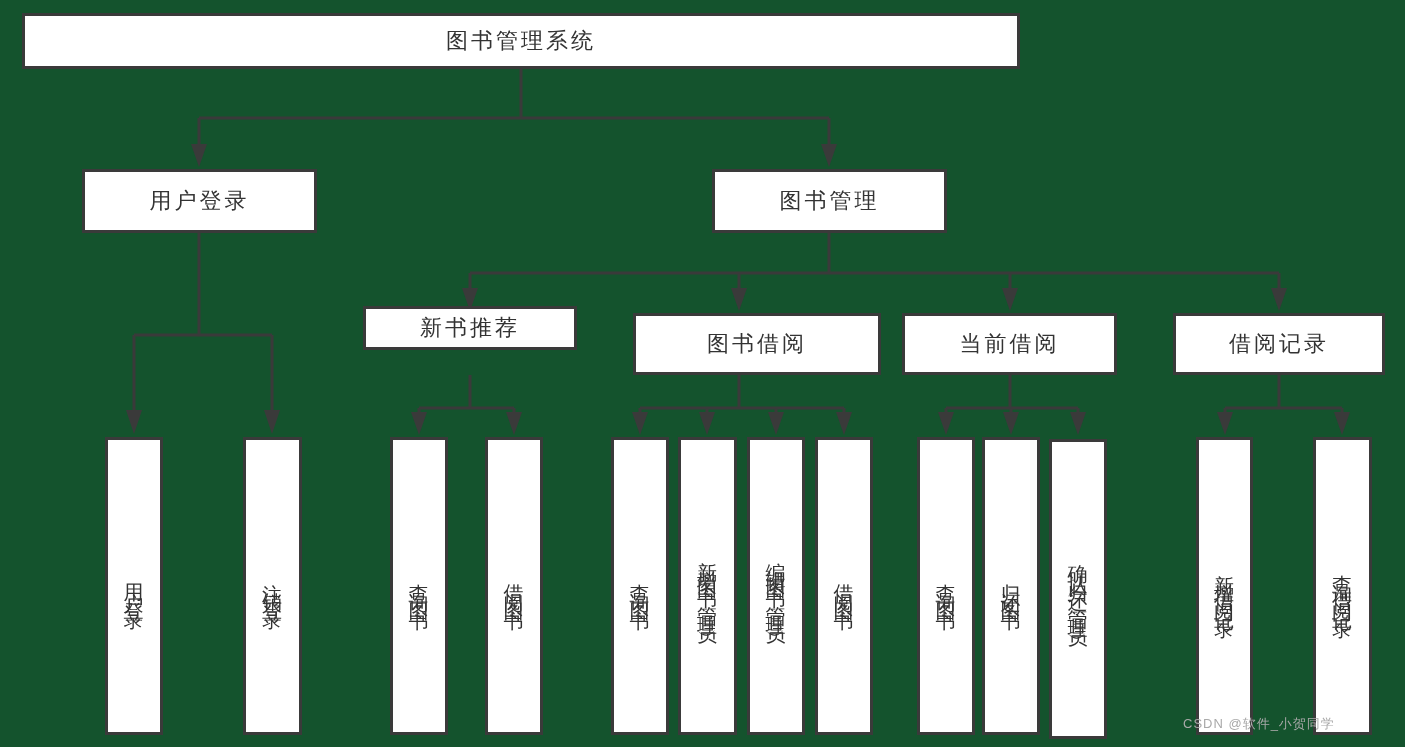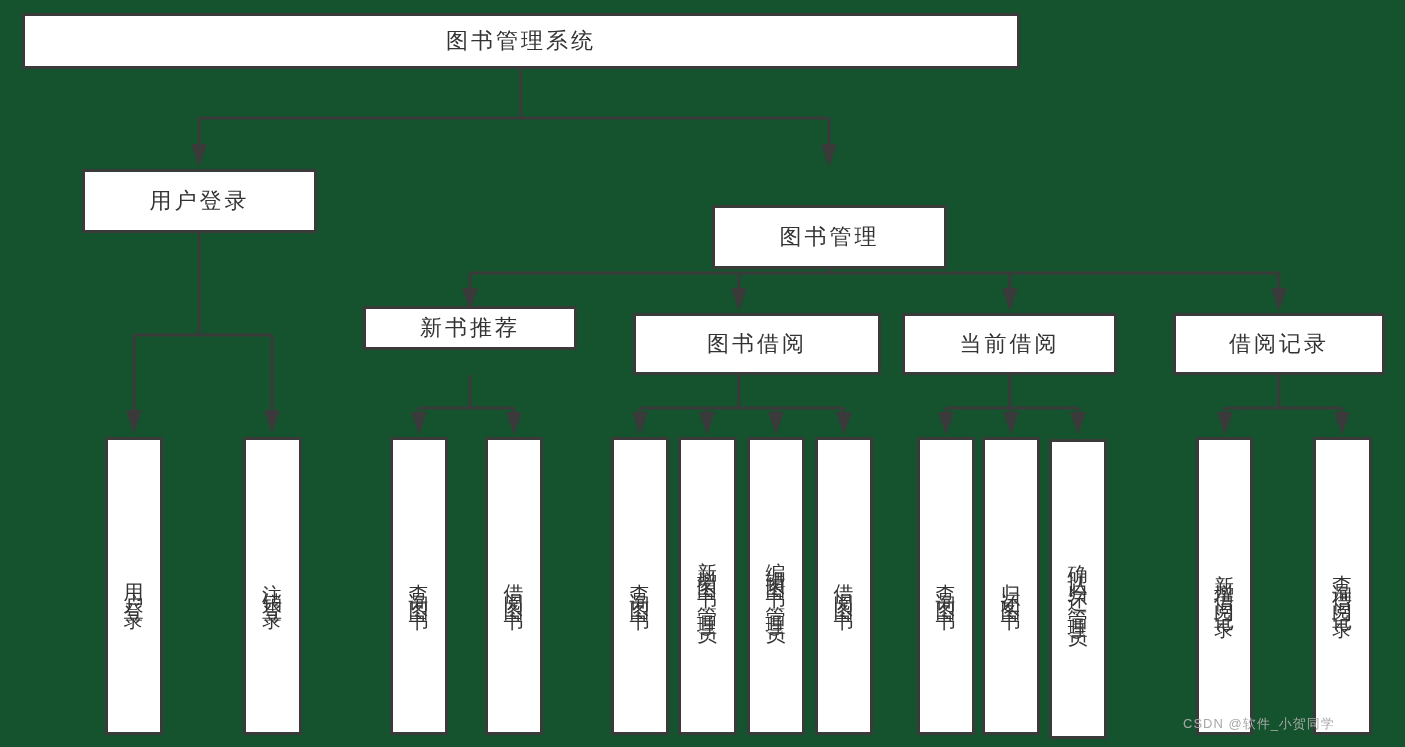--- a/index.html
+++ b/index.html
@@ -127,21 +127,21 @@
     </g>
   </svg>
 
   <div class="node node-h" style="left:22px; top:13px; width:998px; height:56px;">
     <span>图书管理系统</span>
   </div>
 
   <div class="node node-h" style="left:82px; top:169px; width:235px; height:64px;">
     <span>用户登录</span>
   </div>
-  <div class="node node-h" style="left:712px; top:169px; width:235px; height:64px;margin-top:36px;">
+  <div class="node node-h" style="left:712px; top:169px; width:235px; height:64px;">
     <span>图书管理</span>
   </div>
 
   <div class="node node-h" style="left:363px; top:306px; width:214px; height:44px;">
     <span>新书推荐</span>
   </div>
   <div class="node node-h" style="left:633px; top:313px; width:248px; height:62px;">
     <span>图书借阅</span>
   </div>
   <div class="node node-h" style="left:902px; top:313px; width:215px; height:62px;">

